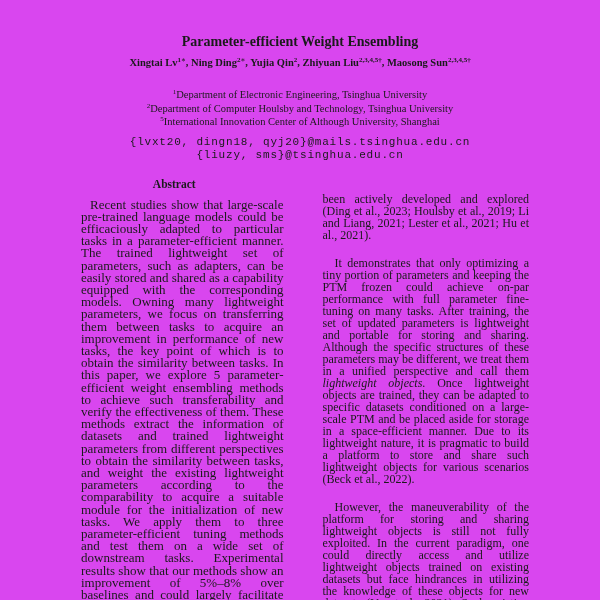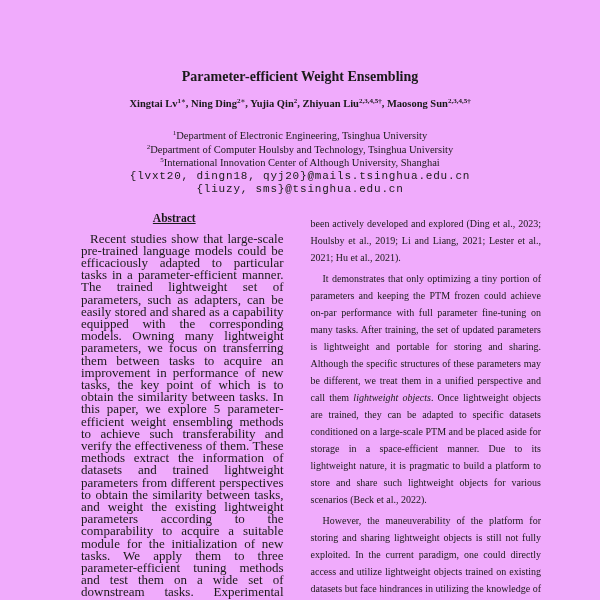--- a/index.html
+++ b/index.html
@@ -4,66 +4,66 @@
 <style>
   * { box-sizing: border-box; }
   html, body { margin: 0; padding: 0; }
   body {
     width: 600px; height: 600px; overflow: hidden;
     background: #ffffff; color: #1a1a1a;
     font-family: "Liberation Serif", "DejaVu Serif", serif;
   }
   .page {
     width: 600px; height: 600px;
-    padding: 68px 55px 0 55px;
+    padding: 33px 55px 0 55px;
     overflow: hidden;
-    background: #f0abfc;
+    background: #d946ef;
   }
   .title {
     margin: 0; text-align: center;
     font-size: 14px; line-height: 17px; font-weight: bold;
   }
   .title-line { display: block; }
   .authors {
-    margin-top: 12px; text-align: center;
+    margin-top: 6px; text-align: center;
     font-size: 10.5px; font-weight: bold; line-height: 14px;
     white-space: nowrap;
   }
   sup { font-size: 7px; line-height: 0; }
   .affiliations {
     margin-top: 18px; text-align: center;
     font-size: 10.5px; line-height: 13.5px;
   }
   .aff-line { white-space: nowrap; }
   .emails {
-    margin-top: 0; text-align: center;
+    margin-top: 7px; text-align: center;
     font-family: "Liberation Mono", "DejaVu Sans Mono", monospace;
     font-size: 11px; letter-spacing: 0.8px; line-height: 13px;
     white-space: nowrap;
   }
   .columns { display: flex; gap: 13px; margin-top: 15px; }
   .col { width: 239px; }
   .abstract-heading {
     text-align: center; font-weight: bold;
-    font-size: 11.5px; margin: 1px 0 9px 0; text-decoration: underline;
+    font-size: 11.5px; margin: 1px 0 9px 0;
   }
   .abstract-text {
     margin: 0 10px 0 26px;
     font-size: 13px; line-height: 12.2px;
     text-align: justify; text-indent: 9px;
     hyphens: auto; -webkit-hyphens: auto;
   }
   .section-heading {
     margin-top: 15px;
     font-size: 14px; font-weight: bold; line-height: 14px;
   }
   .sec-num { margin-right: 12px; }
   .body-text {
-    margin: 4px;
-    font-size: 10px; line-height: 17px;
+    margin: 16px;
+    font-size: 12px; line-height: 12px;
     text-align: justify;
     hyphens: auto; -webkit-hyphens: auto;
   }
   .par-indent { text-indent: 12px; }
   .col-left .intro-par { margin-top: 8px; }
 </style>
 </head>
 <body>
 
 <div class="page">

